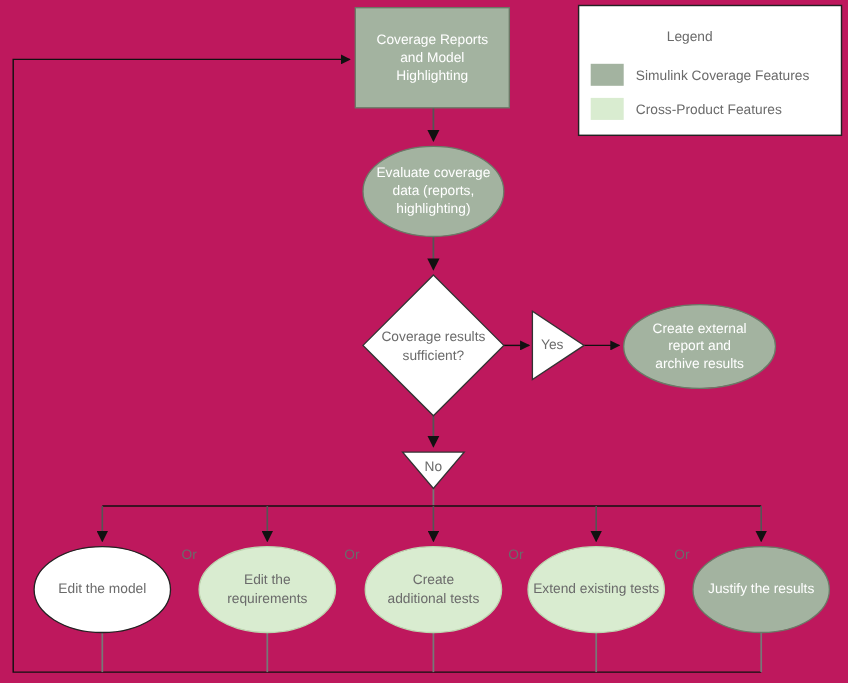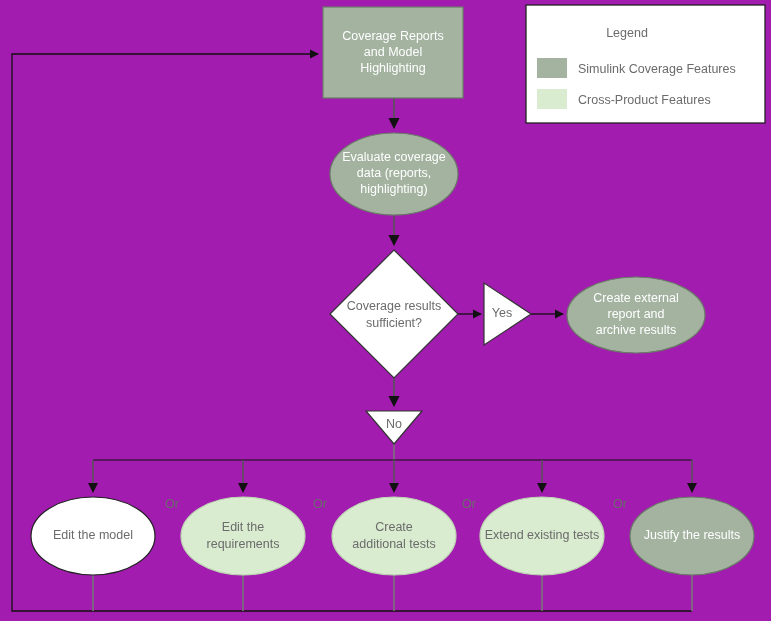--- a/index.html
+++ b/index.html
@@ -7,21 +7,21 @@
     padding: 0;
     background: #ffffff;
   }
   body {
     font-family: "Liberation Sans", sans-serif;
   }
   #canvas {
     position: relative;
     width: 771px;
     height: 621px;
-    background: #a21caf;
+    background: #be185d;
     overflow: hidden;
   }
   #flow-svg {
     position: absolute;
     left: 0;
     top: 0;
     width: 771px;
     height: 621px;
   }
   .node-text {

